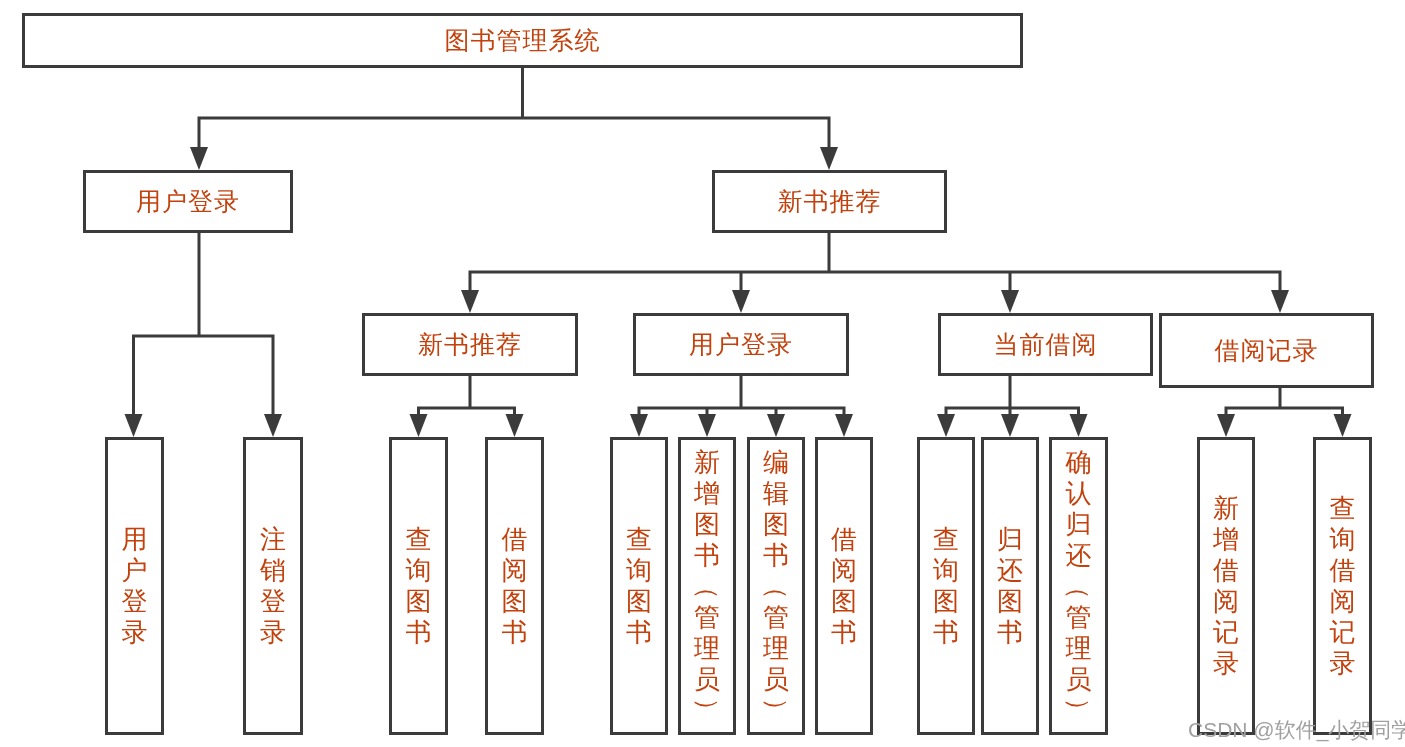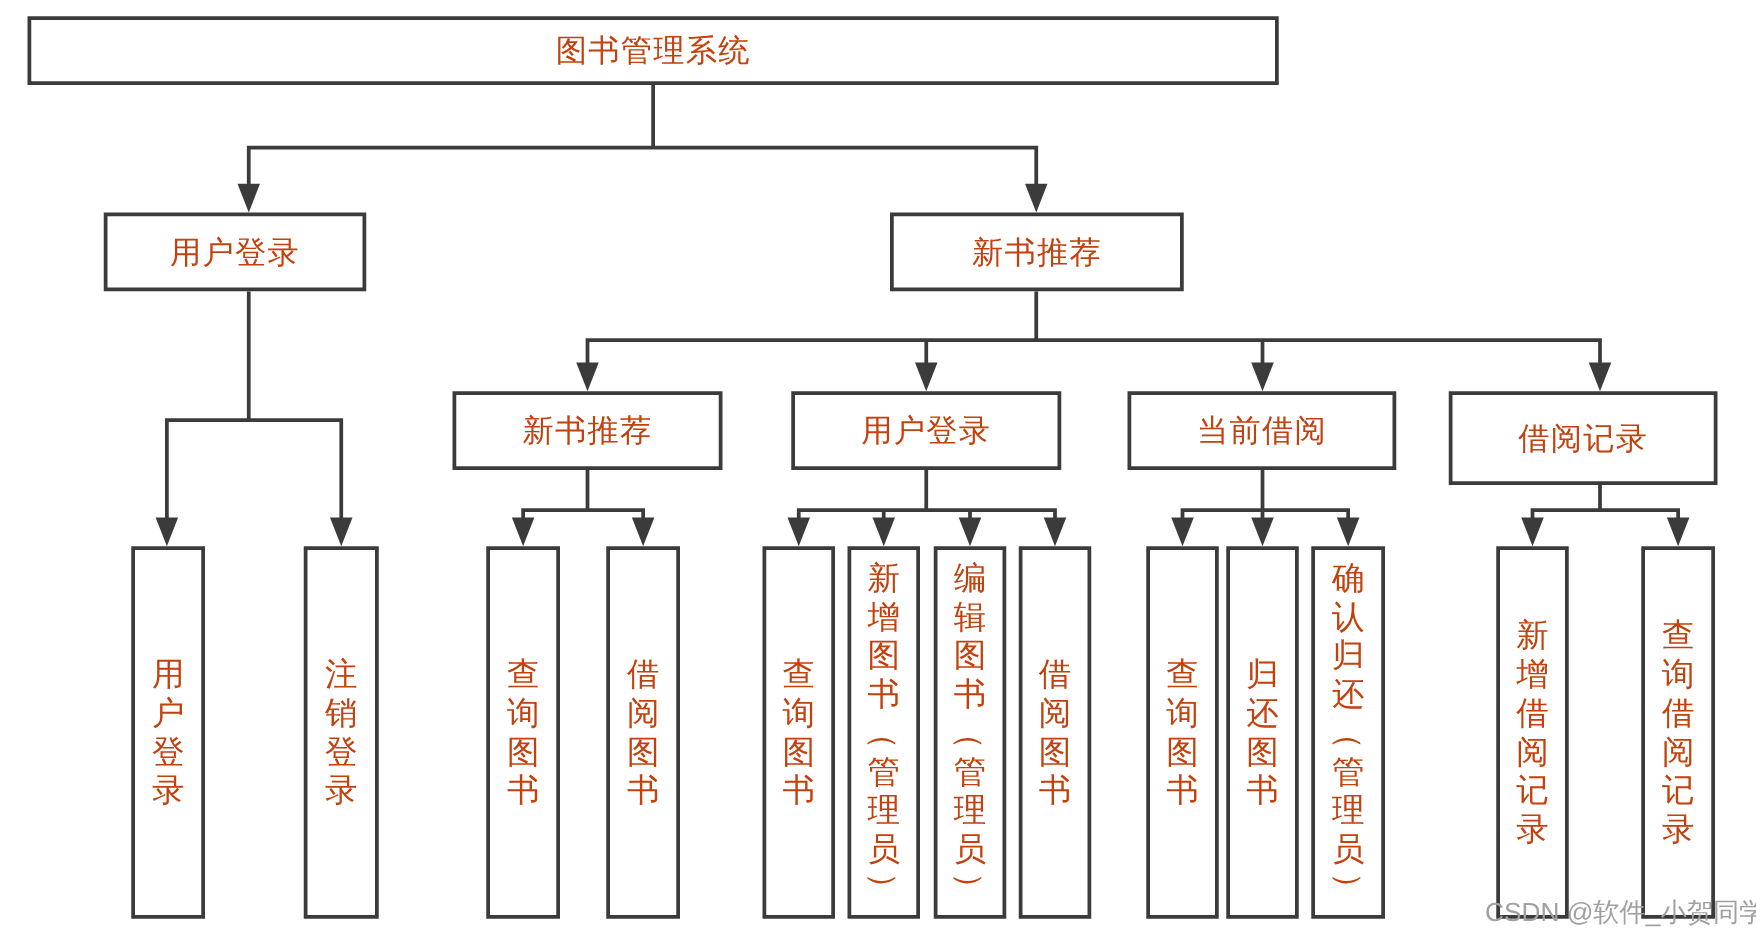--- a/index.html
+++ b/index.html
@@ -87,21 +87,21 @@
     <polygon points="1333.5,414 1351.5,414 1342.5,437"></polygon>
   </svg>
 
   <div class="box h" style="left:22px;top:13px;width:1001px;height:55px">图书管理系统</div>
 
   <div class="box h" style="left:83px;top:170px;width:210px;height:63px">用户登录</div>
   <div class="box h" style="left:712px;top:170px;width:235px;height:63px">新书推荐</div>
 
   <div class="box h" style="left:362px;top:313px;width:216px;height:63px">新书推荐</div>
   <div class="box h" style="left:633px;top:313px;width:216px;height:63px">用户登录</div>
-  <div class="box h" style="left:902px;top:313px;width:215px;height:63px">当前借阅</div>
+  <div class="box h" style="left:938px;top:313px;width:215px;height:63px">当前借阅</div>
   <div class="box h" style="left:1159px;top:313px;width:215px;height:75px">借阅记录</div>
 
   <div class="box v" style="left:105px;top:437px;width:59px;height:298px">
       <span class="vchar">用</span>
       <span class="vchar">户</span>
       <span class="vchar">登</span>
       <span class="vchar">录</span>
     </div>
   <div class="box v" style="left:243px;top:437px;width:60px;height:298px">
       <span class="vchar">注</span>

